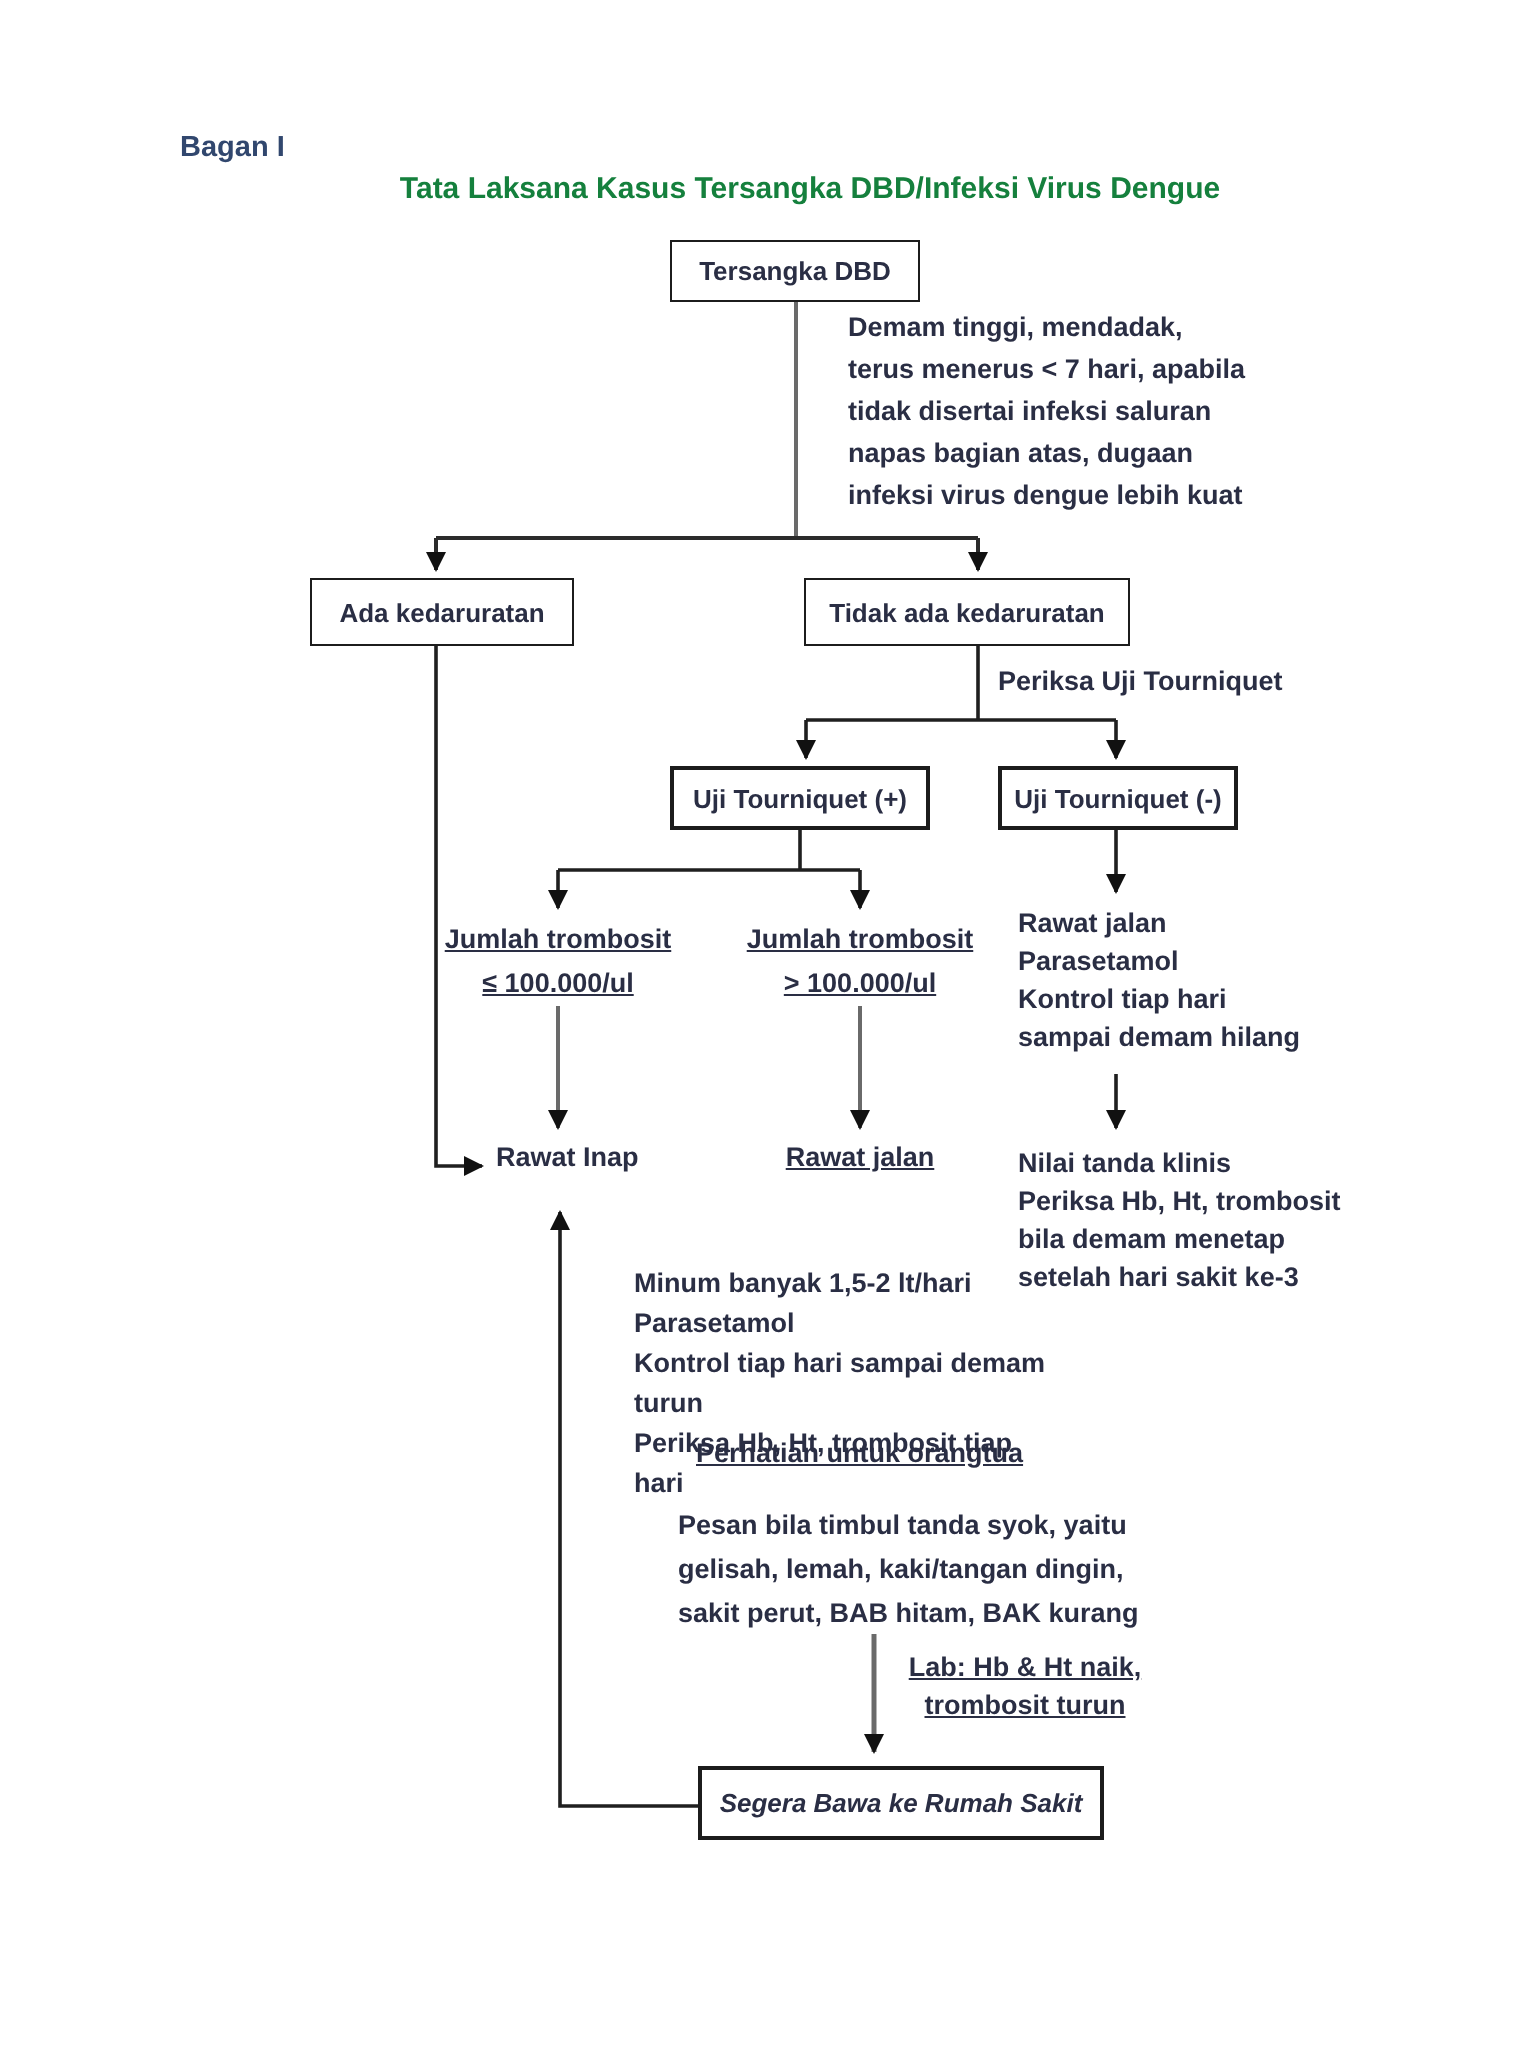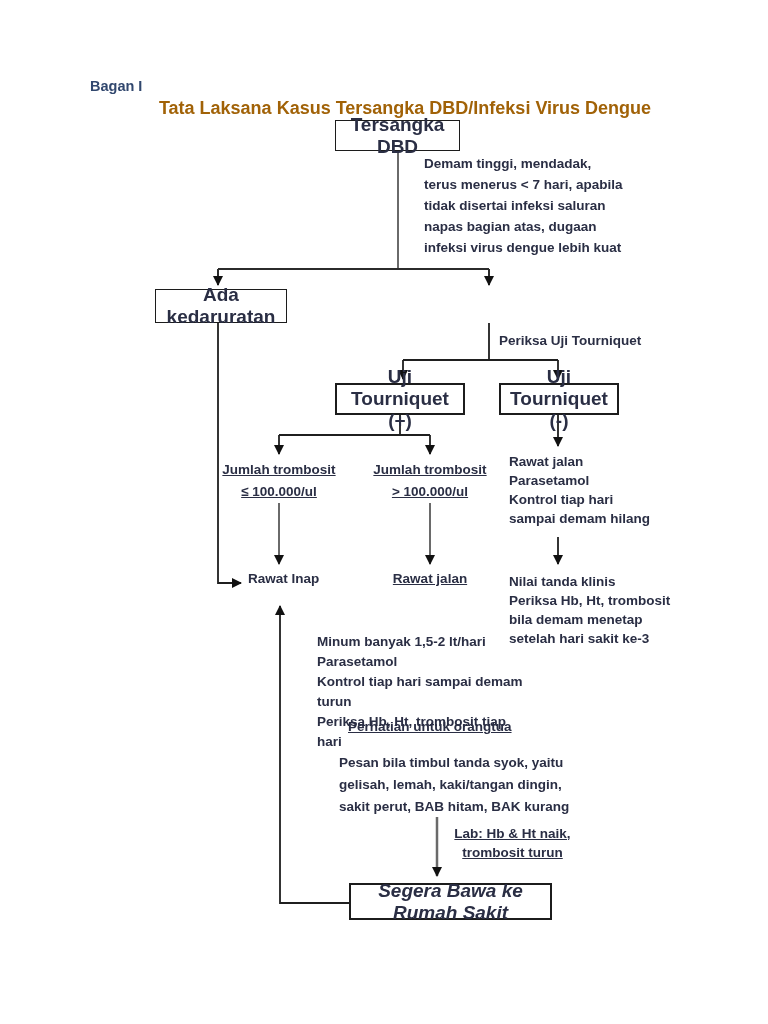--- a/index.html
+++ b/index.html
@@ -4,45 +4,45 @@
 <style>
   html,body{margin:0;padding:0;background:#ffffff;}
   .page{
     position:relative;
     width:768px;height:1024px;
     background:#ffffff;
     font-family:"Liberation Sans", sans-serif;
     color:#2a2e44;
     overflow:hidden;
   }
-  .abs{position:absolute;margin-top:12px;}
+  .abs{position:absolute;}
   .box{
     position:absolute;
     border:2px solid #1c1c1c;
     background:#ffffff;
     display:flex;align-items:center;justify-content:center;
-    font-weight:700;font-size:19px;color:#2a2e44;
+    font-weight:700;font-size:13px;color:#2a2e44;
     text-align:center;
     box-sizing:border-box;
   }
   .box.thin{border-width:1.5px;}
   .note{
     position:absolute;
     white-space:pre-line;
     font-weight:700;
     font-size:13.5px;
     color:#2a2e44;
   }
   .lh19{line-height:19px;}
   .lh20{line-height:20px;}
   .lh21{line-height:21px;}
   .lh22{line-height:22px;}
   .center{text-align:center;text-decoration:underline;}
   .page-label{font-size:14.5px;font-weight:700;color:#31476e;}
-  .chart-title{font-size:18px;font-weight:700;text-align:center;color:#a16207;}
+  .chart-title{font-size:15px;font-weight:700;text-align:center;color:#15803d;}
   .underline{text-decoration:underline;}
   svg.connectors{position:absolute;left:0;top:0;width:768px;height:1024px;pointer-events:none;}
 </style>
 </head>
 <body>
 
 <div class="page">
 
   <svg class="connectors" viewBox="0 0 768 1024">
     <defs>
@@ -78,20 +78,21 @@
     <path d="M437 817 V876" stroke="#6a6a6a" stroke-width="2.5" fill="none" marker-end="url(#ah)"></path>
 
     <path d="M350 903 H280 V606" stroke="#1f1f1f" stroke-width="1.8" fill="none" marker-end="url(#ah)"></path>
   </svg>
 
   <div class="abs page-label" style="left:90px;top:66px;">Bagan I</div>
   <div class="abs chart-title" style="left:100px;top:86px;width:610px;">Tata Laksana Kasus Tersangka DBD/Infeksi Virus Dengue</div>
 
   <div class="box thin" style="left:335px;top:120px;width:125px;height:31px;">Tersangka DBD</div>
   <div class="box thin" style="left:155px;top:289px;width:132px;height:34px;">Ada kedaruratan</div>
+  <div class="box thin" style="left:402px;top:289px;width:163px;height:34px;">Tidak ada kedaruratan</div>
   <div class="box" style="left:499px;top:383px;width:120px;height:32px;">Uji Tourniquet (-)</div>
   <div class="box" style="left:335px;top:383px;width:130px;height:32px;">Uji Tourniquet (+)</div>
   <div class="box" style="left:349px;top:883px;width:203px;height:37px;font-style:italic;">Segera Bawa ke Rumah Sakit</div>
 
   <div class="note lh21" style="left:424px;top:153px;">Demam tinggi, mendadak,
 terus menerus &lt; 7 hari, apabila
 tidak disertai infeksi saluran
 napas bagian atas, dugaan
 infeksi virus dengue lebih kuat</div>
   <div class="note" style="left:499px;top:333px;">Periksa Uji Tourniquet</div>

